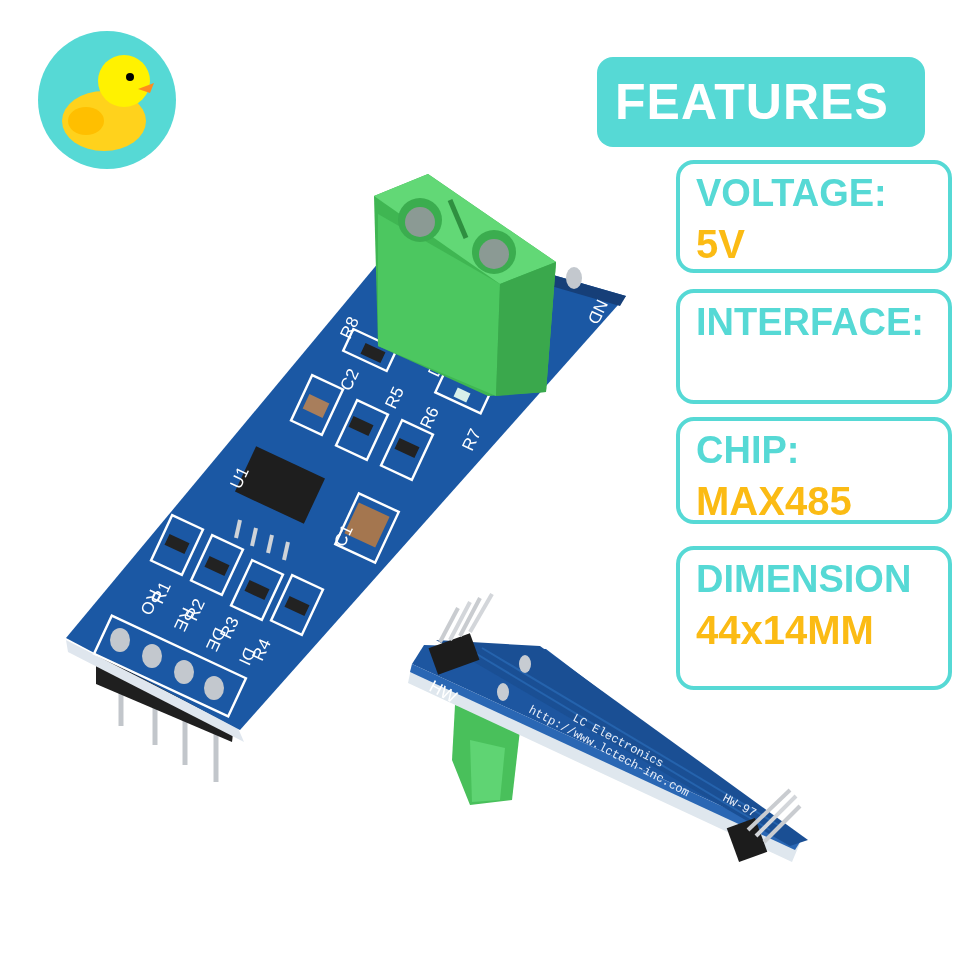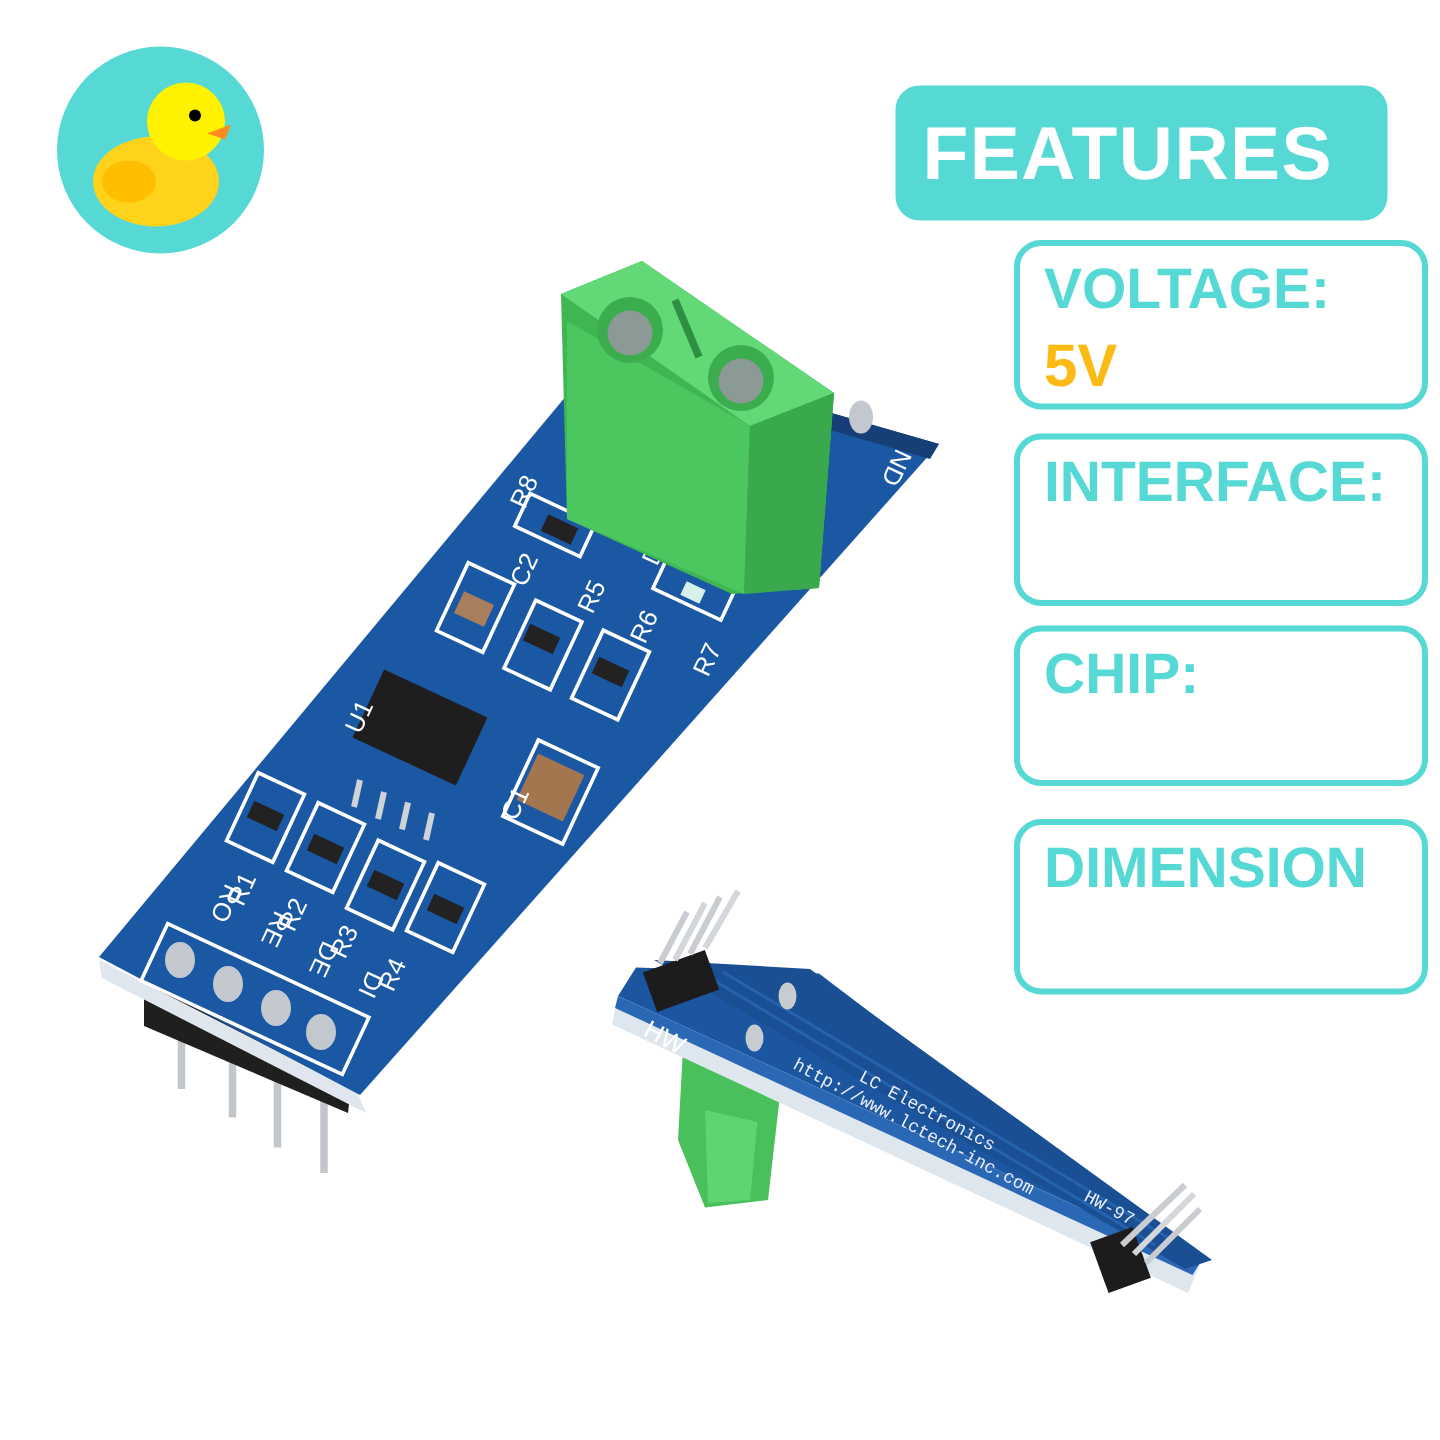--- a/index.html
+++ b/index.html
@@ -164,16 +164,18 @@
 
 <div class="card" style="top:160px;height:113px;">
   <div class="lbl">VOLTAGE:</div>
   <div class="val">5V</div>
 </div>
 <div class="card" style="top:289px;height:115px;">
   <div class="lbl">INTERFACE:</div>
 </div>
 <div class="card" style="top:417px;height:107px;">
   <div class="lbl">CHIP:</div>
+  <div class="val">MAX485</div>
 </div>
-<div class="card" style="top:546px;height:117px;">
+<div class="card" style="top:546px;height:144px;">
   <div class="lbl">DIMENSION</div>
+  <div class="val">44x14MM</div>
 </div>
 
 </body></html>

